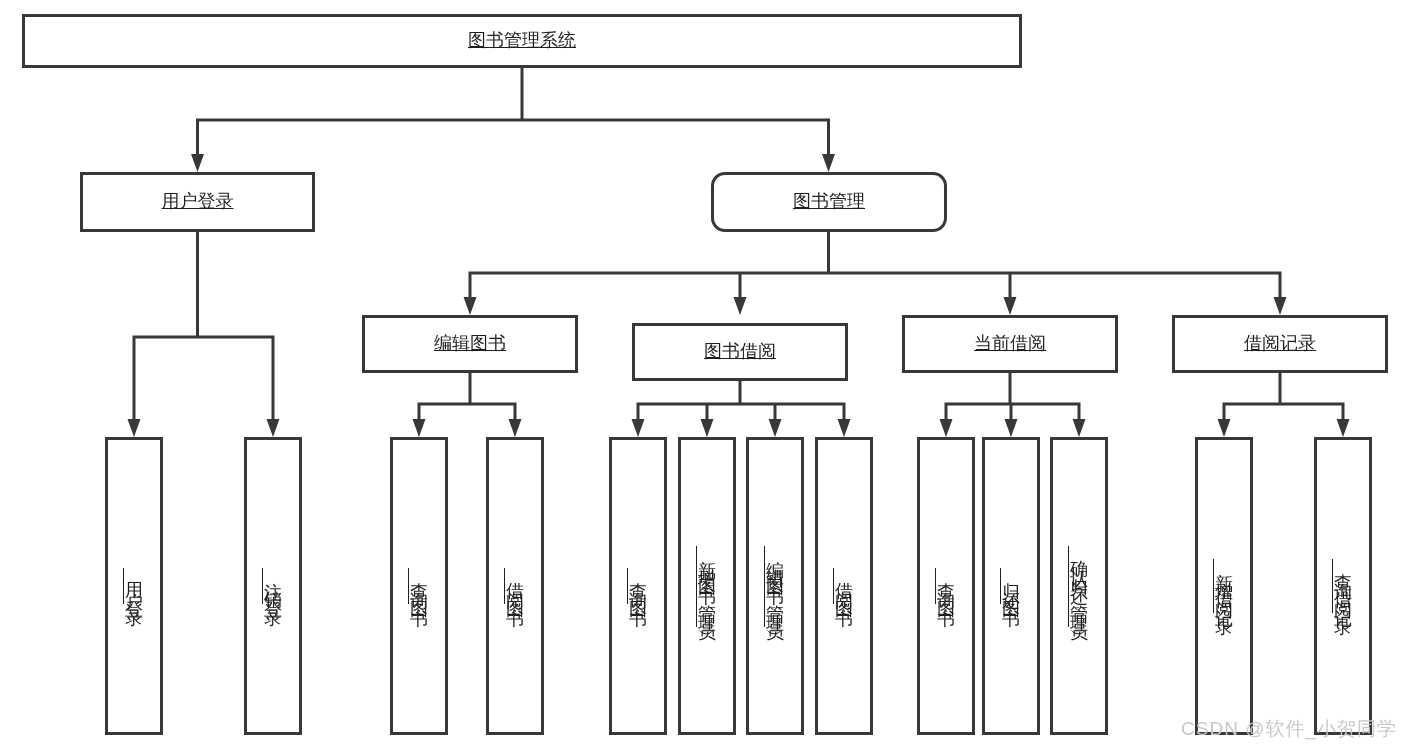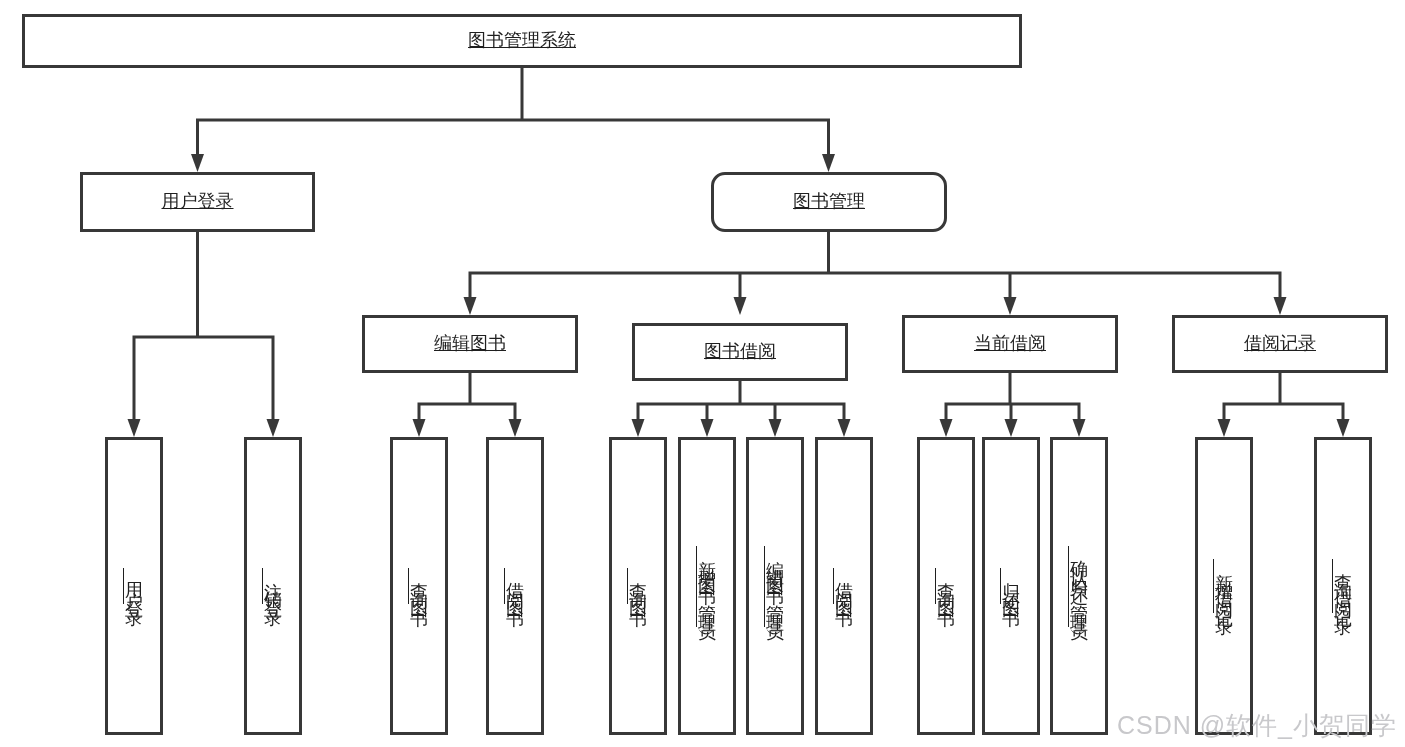--- a/index.html
+++ b/index.html
@@ -35,21 +35,21 @@
   .l3a{left:362px;} .l3b{left:632px;margin-top:8px;} .l3c{left:902px;} .l3d{left:1172px;}
   .leaf{top:437px;width:58px;height:298px;}
   .p1a{left:105px;} .p1b{left:244px;}
   .p2a{left:390px;} .p2b{left:486px;}
   .p3a{left:609px;} .p3b{left:678px;} .p3c{left:746px;} .p3d{left:815px;}
   .p4a{left:917px;} .p4b{left:982px;} .p4c{left:1050px;}
   .p5a{left:1195px;} .p5b{left:1314px;}
   .watermark{
     position:absolute;
     right:8px;bottom:5px;
-    font-size:25px;
+    font-size:19px;
     color:#c8c8cb;
     letter-spacing:1px;
     z-index:5;
   }
 </style>
 </head>
 <body>
 
 <div class="stage">
 

